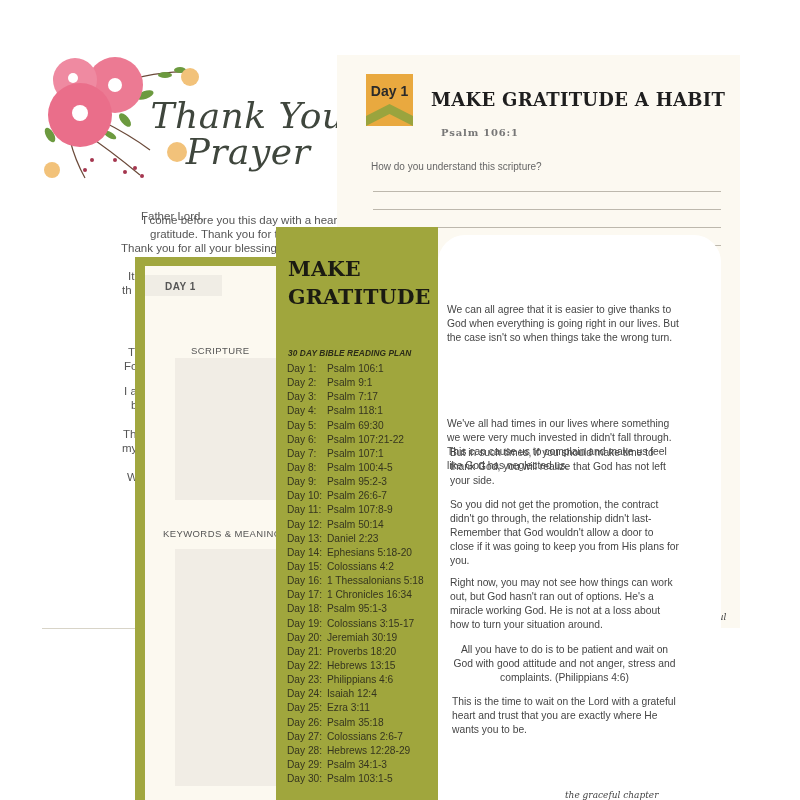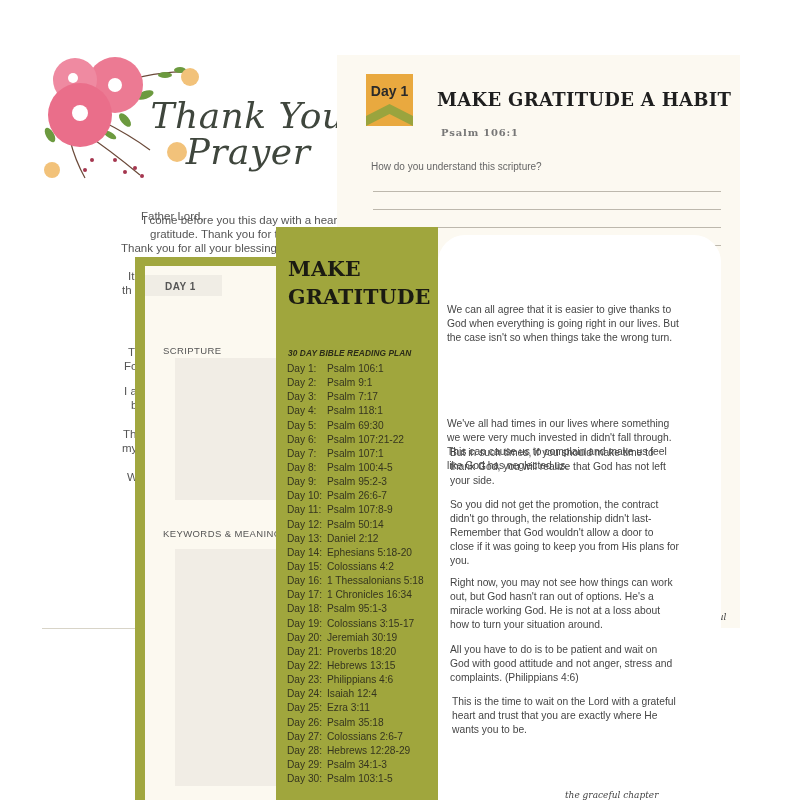--- a/index.html
+++ b/index.html
@@ -13,21 +13,21 @@
   .prayer-title { position: absolute; left: 148px; top: 98px; width: 200px; text-align: center;
     font-family: "DejaVu Serif", serif; font-style: italic; color: #3f463d; font-size: 36px; line-height: 36px; letter-spacing: 0.5px; white-space: nowrap; }
   .prayer-title span { display: block; }
   .prayer-text { position: absolute; font-size: 11.5px; color: #555; white-space: nowrap; }
 
   
   .journal-page { position: absolute; left: 337px; top: 55px; width: 403px; height: 573px; background: #fcf9f1; }
   .ribbon { position: absolute; left: 29px; top: 19px; width: 47px; height: 52px; background: #e9a93f; }
   .ribbon-chev { position: absolute; left: 0; bottom: 0; width: 47px; height: 22px; }
   .ribbon-label { position: absolute; left: 0; top: 9px; width: 47px; text-align: center; font-weight: bold; font-size: 14px; color: #2a2a2a; }
-  .journal-title { position: absolute; left: 100px; top: 34px; font-family: "DejaVu Serif", serif; font-weight: bold; font-size: 18px; letter-spacing: 0.3px; color: #1e1e1e; white-space: nowrap; }
+  .journal-title { position: absolute; left: 94px; top: 34px; font-family: "DejaVu Serif", serif; font-weight: bold; font-size: 18px; letter-spacing: 0.3px; color: #1e1e1e; white-space: nowrap; }
   .journal-ref { position: absolute; left: 104px; top: 72px; font-family: "DejaVu Serif", serif; font-weight: bold; font-size: 10px; letter-spacing: 0.8px; color: #777; }
   .journal-question { position: absolute; left: 34px; top: 106px; font-size: 10px; color: #666; }
   .jline { position: absolute; height: 1px; background: #bdb8ad; }
   .journal-footer { position: absolute; left: 334px; top: 557px; font-family: "DejaVu Serif", serif; font-style: italic; font-size: 9px; color: #444; }
 
   
   .worksheet { position: absolute; left: 135px; top: 257px; width: 150px; height: 543px; background: #a1a73f; }
   .worksheet-inner { position: absolute; left: 10px; top: 9px; right: 0; bottom: 0; background: #fcf9f0; }
   .day-tab { position: absolute; left: 0; top: 9px; width: 77px; height: 21px; background: #f0ede5; font-size: 10px; font-weight: bold; color: #555; padding: 6px 0 0 20px; letter-spacing: 0.5px; }
   .ws-label { position: absolute; left: 18px; font-size: 9.5px; color: #555; letter-spacing: 0.4px; white-space: nowrap; }
@@ -137,21 +137,21 @@
   <div class="jline" style="left:343px; top:486px; width:41px;"></div>
   <div class="jline" style="left:343px; top:505px; width:41px;"></div>
   <div class="jline" style="left:343px; top:524px; width:41px;"></div>
 
   <div class="journal-footer">the graceful chapter</div>
 </div>
 
 <div class="worksheet">
   <div class="worksheet-inner">
     <div class="day-tab">DAY 1</div>
-    <div class="ws-label" style="top:79px;">SCRIPTURE</div>
+    <div class="ws-label" style="top:79px;margin-left:28px;">SCRIPTURE</div>
     <div class="ws-box" style="top:92px; height:142px;"></div>
     <div class="ws-label" style="top:262px;">KEYWORDS &amp; MEANING</div>
     <div class="ws-box" style="top:283px; height:237px;"></div>
   </div>
 </div>
 
 <div class="plan-green">
   <div class="plan-title">
     <span>MAKE</span>
     <span>GRATITUDE</span>
@@ -163,21 +163,21 @@
     <li><span class="d">Day 3:</span><span>Psalm 7:17</span></li>
     <li><span class="d">Day 4:</span><span>Psalm 118:1</span></li>
     <li><span class="d">Day 5:</span><span>Psalm 69:30</span></li>
     <li><span class="d">Day 6:</span><span>Psalm 107:21-22</span></li>
     <li><span class="d">Day 7:</span><span>Psalm 107:1</span></li>
     <li><span class="d">Day 8:</span><span>Psalm 100:4-5</span></li>
     <li><span class="d">Day 9:</span><span>Psalm 95:2-3</span></li>
     <li><span class="d">Day 10:</span><span>Psalm 26:6-7</span></li>
     <li><span class="d">Day 11:</span><span>Psalm 107:8-9</span></li>
     <li><span class="d">Day 12:</span><span>Psalm 50:14</span></li>
-    <li><span class="d">Day 13:</span><span>Daniel 2:12</span></li>
+    <li><span class="d">Day 13:</span><span>Daniel 2:23</span></li>
     <li><span class="d">Day 14:</span><span>Ephesians 5:18-20</span></li>
     <li><span class="d">Day 15:</span><span>Colossians 4:2</span></li>
     <li><span class="d">Day 16:</span><span>1 Thessalonians 5:18</span></li>
     <li><span class="d">Day 17:</span><span>1 Chronicles 16:34</span></li>
     <li><span class="d">Day 18:</span><span>Psalm 95:1-3</span></li>
     <li><span class="d">Day 19:</span><span>Colossians 3:15-17</span></li>
     <li><span class="d">Day 20:</span><span>Jeremiah 30:19</span></li>
     <li><span class="d">Day 21:</span><span>Proverbs 18:20</span></li>
     <li><span class="d">Day 22:</span><span>Hebrews 13:15</span></li>
     <li><span class="d">Day 23:</span><span>Philippians 4:6</span></li>
@@ -190,16 +190,16 @@
     <li><span class="d">Day 30:</span><span>Psalm 103:1-5</span></li>
   </ul>
 </div>
 
 <div class="plan-white">
   <p class="para" style="top:68px;">We can all agree that it is easier to give thanks to God when everything is going right in our lives. But the case isn't so when things take the wrong turn.</p>
   <p class="para" style="top:134px;margin-top:48px;">We've all had times in our lives where something we were very much invested in didn't fall through. This can cause us to complain and make us feel like God has neglected us.</p>
   <p class="para" style="top:211px; left:12px; width:229px;">But in such times, if you should make time to thank God, you will realize that God has not left your side.</p>
   <p class="para" style="top:263px; left:12px; width:229px;">So you did not get the promotion, the contract didn't go through, the relationship didn't last- Remember that God wouldn't allow a door to close if it was going to keep you from His plans for you.</p>
   <p class="para" style="top:341px; left:12px; width:229px;">Right now, you may not see how  things can work out, but God hasn't ran out of options. He's a miracle working God. He is not at a loss about how to turn your situation around.</p>
-  <p class="para" style="top:408px; left:12px; width:229px;">All you have to do is to be patient and wait on God with good attitude and not anger, stress and complaints. (Philippians 4:6)</p>
+  <p class="para" style="top:408px; left:12px; width:229px;text-align:center;">All you have to do is to be patient and wait on God with good attitude and not anger, stress and complaints. (Philippians 4:6)</p>
   <p class="para" style="top:460px; left:14px; width:227px;">This is the time to wait on the Lord with a grateful heart and trust that you are exactly where He wants you to be.</p>
   <div class="plan-footer">the graceful chapter</div>
 </div>
 
 </body></html>

